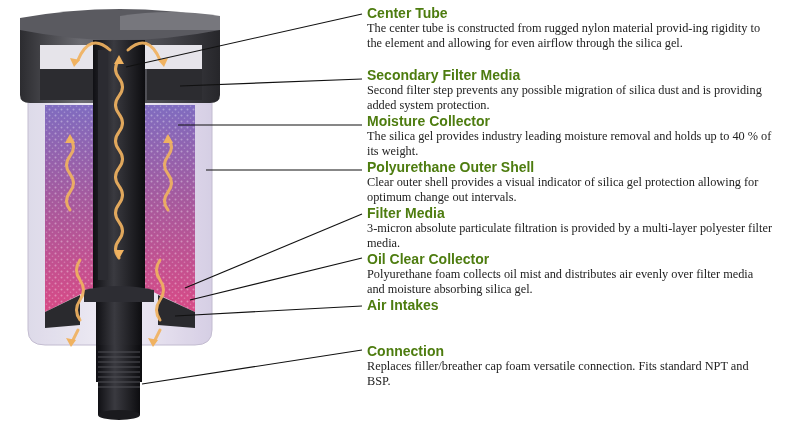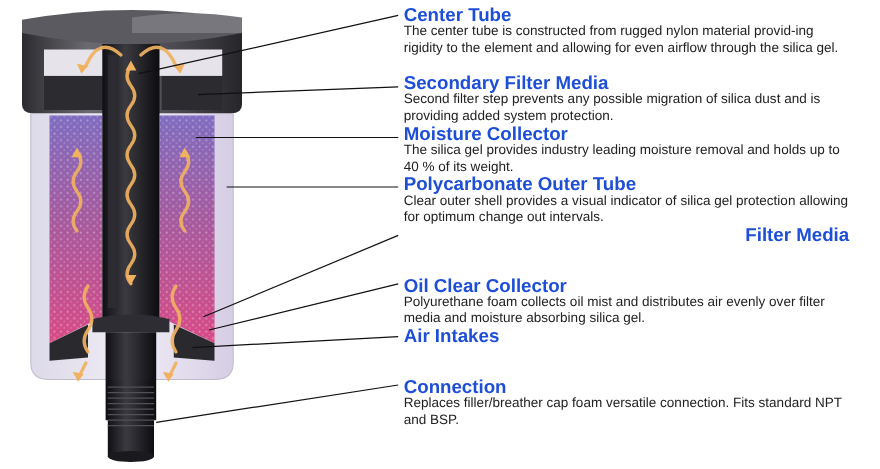--- a/index.html
+++ b/index.html
@@ -1,20 +1,20 @@
 <!DOCTYPE html>
 <html><head>
 <meta charset="utf-8">
 <style>
   html,body{margin:0;padding:0;background:#ffffff;}
   body{width:800px;height:426px;position:relative;overflow:hidden;font-family:"Liberation Sans",sans-serif;color:#1a1a1a;}
   .diagram{position:absolute;left:0;top:0;width:800px;height:426px;}
   .label-block{position:absolute;left:367px;width:405px;}
-  .label-title{font-weight:bold;font-size:17px;line-height:15px;color:#1d4ed8;}
-  .label-desc{font-size:12.3px;line-height:15.4px;color:#222;}
+  .label-title{font-weight:bold;font-size:14px;line-height:15px;color:#4d7c0f;}
+  .label-desc{font-size:12.3px;line-height:15.4px;color:#222;font-family:Liberation Serif, serif;}
   .justify{text-align:justify;text-align-last:left;}
 </style>
 </head>
 <body>
 
 <svg class="diagram" width="800" height="426" viewBox="0 0 800 426">
   <defs>
     <linearGradient id="gel" x1="0" y1="0" x2="0" y2="1">
       <stop offset="0" stop-color="#7f6cc0"></stop>
       <stop offset="0.45" stop-color="#a55a9e"></stop>
@@ -132,25 +132,26 @@
 </div>
 <div class="label-block" style="top:68px;">
   <div class="label-title">Secondary Filter Media</div>
   <div class="label-desc">Second filter step prevents any possible migration of silica dust and is providing added system protection.</div>
 </div>
 <div class="label-block" style="top:114px;">
   <div class="label-title">Moisture Collector</div>
   <div class="label-desc">The silica gel provides industry leading moisture removal and holds up to 40 % of its weight.</div>
 </div>
 <div class="label-block" style="top:160px;">
-  <div class="label-title">Polycarbonate Outer Tube</div>
+  <div class="label-title">Polyurethane Outer Shell</div>
   <div class="label-desc">Clear outer shell provides a visual indicator of silica gel protection allowing for optimum change out intervals.</div>
 </div>
-<div class="label-block" style="top:206px;text-align:right;">
+<div class="label-block" style="top:206px;">
   <div class="label-title">Filter Media</div>
+  <div class="label-desc">3-micron absolute particulate filtration is provided by a multi-layer polyester filter media.</div>
 </div>
 <div class="label-block" style="top:252px;">
   <div class="label-title">Oil Clear Collector</div>
   <div class="label-desc">Polyurethane foam collects oil mist and distributes air evenly over filter media and moisture absorbing silica gel.</div>
 </div>
 <div class="label-block" style="top:298px;">
   <div class="label-title">Air Intakes</div>
 </div>
 <div class="label-block" style="top:344px;">
   <div class="label-title">Connection</div>

